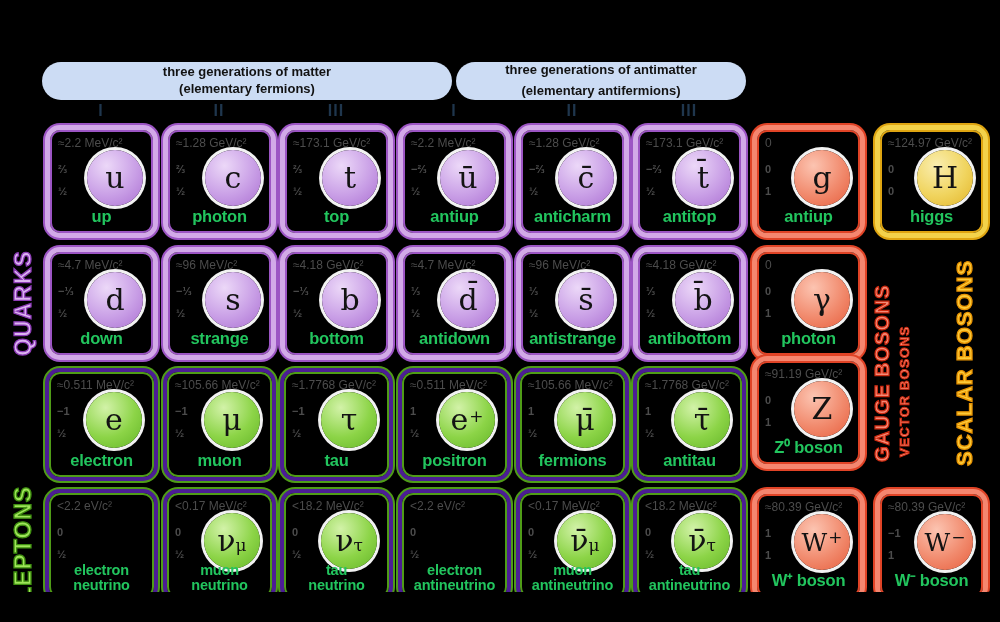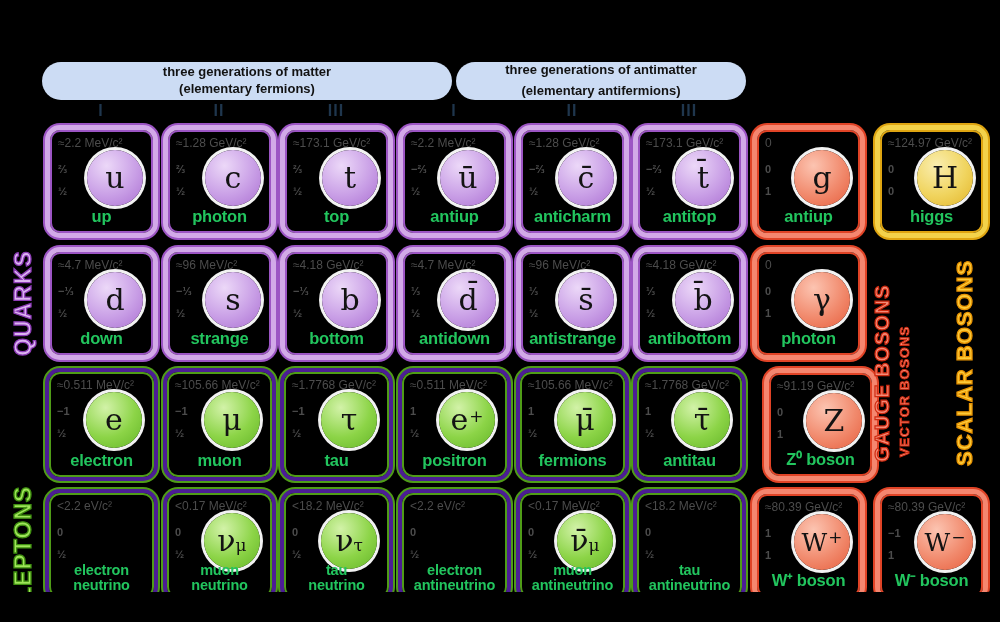--- a/index.html
+++ b/index.html
@@ -263,21 +263,21 @@
       </div>
       <div class="cell fam-lepton" style="left: 633px; top: 368px;">
         <div class="p-mass">≈1.7768 GeV/c²</div>
         <div class="p-charge">1</div>
         <div class="p-spin">½</div>
         <div class="p-circle circ-lepton">
           <span class="p-sym">τ̄</span>
         </div>
         <div class="p-name">antitau</div>
       </div>
-      <div class="cell fam-gauge" style="left: 752px; top: 368px; margin-left: 12px;">
+      <div class="cell fam-gauge" style="left: 752px; top: 356px;">
         <div class="p-mass">≈91.19 GeV/c²</div>
         <div class="p-charge">0</div>
         <div class="p-spin">1</div>
         <div class="p-circle circ-gauge">
           <span class="p-sym">Z</span>
         </div>
         <div class="p-name">Z⁰ boson</div>
       </div>
       <div class="cell fam-lepton" style="left: 45px; top: 489px;">
         <div class="p-mass">&lt;2.2 eV/c²</div>
@@ -315,20 +315,23 @@
         <div class="p-spin">½</div>
         <div class="p-circle circ-lepton">
           <span class="p-sym">ν̄<span class="sym-sub">μ</span></span>
         </div>
         <div class="p-name two-line">muon<br>antineutrino</div>
       </div>
       <div class="cell fam-lepton" style="left: 633px; top: 489px;">
         <div class="p-mass">&lt;18.2 MeV/c²</div>
         <div class="p-charge">0</div>
         <div class="p-spin">½</div>
+        <div class="p-circle circ-lepton">
+          <span class="p-sym">ν̄<span class="sym-sub">τ</span></span>
+        </div>
         <div class="p-name two-line">tau<br>antineutrino</div>
       </div>
       <div class="cell fam-gauge" style="left: 752px; top: 489px;">
         <div class="p-mass">≈80.39 GeV/c²</div>
         <div class="p-charge">1</div>
         <div class="p-spin">1</div>
         <div class="p-circle circ-gauge">
           <span class="p-sym sym-small">W<span class="sym-sup">+</span></span>
         </div>
         <div class="p-name">W⁺ boson</div>

